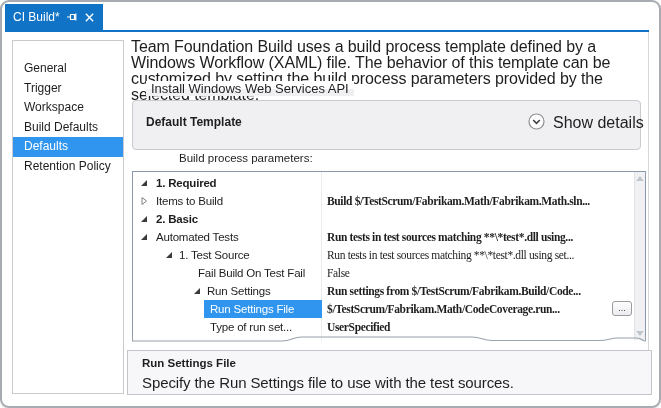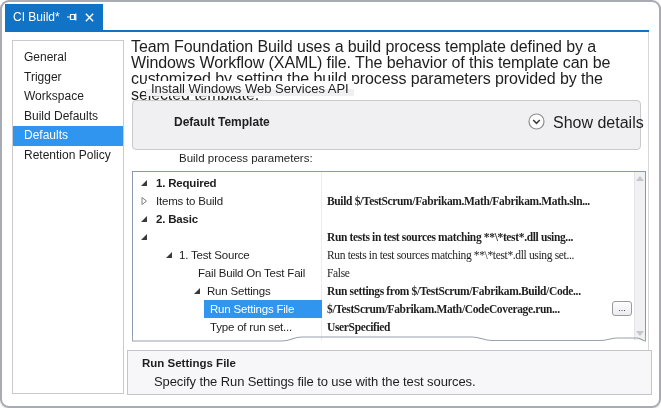--- a/index.html
+++ b/index.html
@@ -24,39 +24,39 @@
     display:flex;align-items:center;gap:6px;
     padding:0 8px;font-size:12px;
   }
   .tab-underline{position:absolute;left:5px;top:30px;width:644px;height:2px;background:#1173c5;}
   .doc-right-line{position:absolute;left:648px;top:32px;width:1px;height:318px;background:#d8d8db;}
   .tab svg{display:block;}
   
   .sidebar{
     position:absolute;left:12px;top:40px;width:112px;height:354px;
     border:1px solid #c9c9ce;background:#fff;box-sizing:border-box;
-    padding-top:7px;font-size:12px;
+    padding-top:18px;font-size:12px;
   }
   .side-item{height:19.5px;line-height:19.5px;padding-left:11px;cursor:default;white-space:nowrap;}
   .side-item.selected{background:#3095ee;color:#fff;}
   
   .intro{
     position:absolute;left:131px;top:39px;width:514px;
     font-size:16px;line-height:16px;letter-spacing:-0.1px;
   }
   .groupbox{
     position:absolute;left:132px;top:100px;width:509px;height:50px;
     background:#f0f0f3;border:1px solid #c9c9ce;border-radius:4px;box-sizing:border-box;
   }
   .legend{
     position:absolute;left:146px;top:81px;padding:0 5px;font-size:13px;
     background:linear-gradient(#ffffff 52%, #f0f0f3 52%);
     white-space:nowrap;
   }
-  .template-name{position:absolute;left:174px;top:115px;font-size:12px;font-weight:bold;text-align:center;}
+  .template-name{position:absolute;left:146px;top:115px;font-size:12px;font-weight:bold;text-align:center;}
   .show-details{
     position:absolute;left:528px;top:112px;height:22px;
     display:flex;align-items:center;gap:8px;font-size:16px;cursor:default;
   }
   .params-label{position:absolute;left:131px;top:152px;font-size:11.5px;padding-left:48px;}
   
   .grid{
     position:absolute;left:132px;top:171px;width:514px;height:170px;
     border:1px solid #8a99ad;border-bottom:none;background:#fff;
     box-sizing:border-box;overflow:hidden;font-size:11.5px;
@@ -83,21 +83,21 @@
   .arr{position:absolute;left:1px;width:0;height:0;}
   .arr-up{top:4px;border-left:4px solid transparent;border-right:4px solid transparent;border-bottom:5px solid #c2c6cf;}
   .arr-dn{bottom:4px;border-left:4px solid transparent;border-right:4px solid transparent;border-top:5px solid #c2c6cf;}
   .torn{position:absolute;left:132px;top:336px;}
   
   .desc-panel{
     position:absolute;left:127px;top:350px;width:525px;height:45px;
     background:#f7f7fa;border:1px solid #c4c4ca;box-sizing:border-box;
   }
   .desc-title{position:absolute;left:14px;top:6px;font-size:11.5px;font-weight:bold;}
-  .desc-text{position:absolute;left:14px;top:23px;font-size:13px;letter-spacing:-0.1px;margin-left:12px;}
+  .desc-text{position:absolute;left:14px;top:23px;font-size:15px;letter-spacing:-0.1px;}
 </style>
 </head>
 <body>
 
 <div class="frame"></div>
 
 <div class="tab">
   <span>CI Build*</span>
   <span>
     <svg width="12" height="12" viewBox="0 0 12 12">
@@ -169,20 +169,21 @@
     </span>
     <span class="nm b" style="left:23px">2. Basic</span>
   </div>
 
   <div class="grow" style="top:56px">
     <span class="exp" style="left:6px">
       <svg width="10" height="10" viewBox="0 0 10 10">
           <polygon points="8,2 8,8 2,8" fill="#3a3a3a"></polygon>
         </svg>
     </span>
+    <span class="nm" style="left:23px">Automated Tests</span>
     <span class="val b">Run tests in test sources matching **\*test*.dll using...</span>
   </div>
 
   <div class="grow" style="top:74px">
     <span class="exp" style="left:31px">
       <svg width="10" height="10" viewBox="0 0 10 10">
           <polygon points="8,2 8,8 2,8" fill="#3a3a3a"></polygon>
         </svg>
     </span>
     <span class="nm" style="left:46px">1. Test Source</span>

